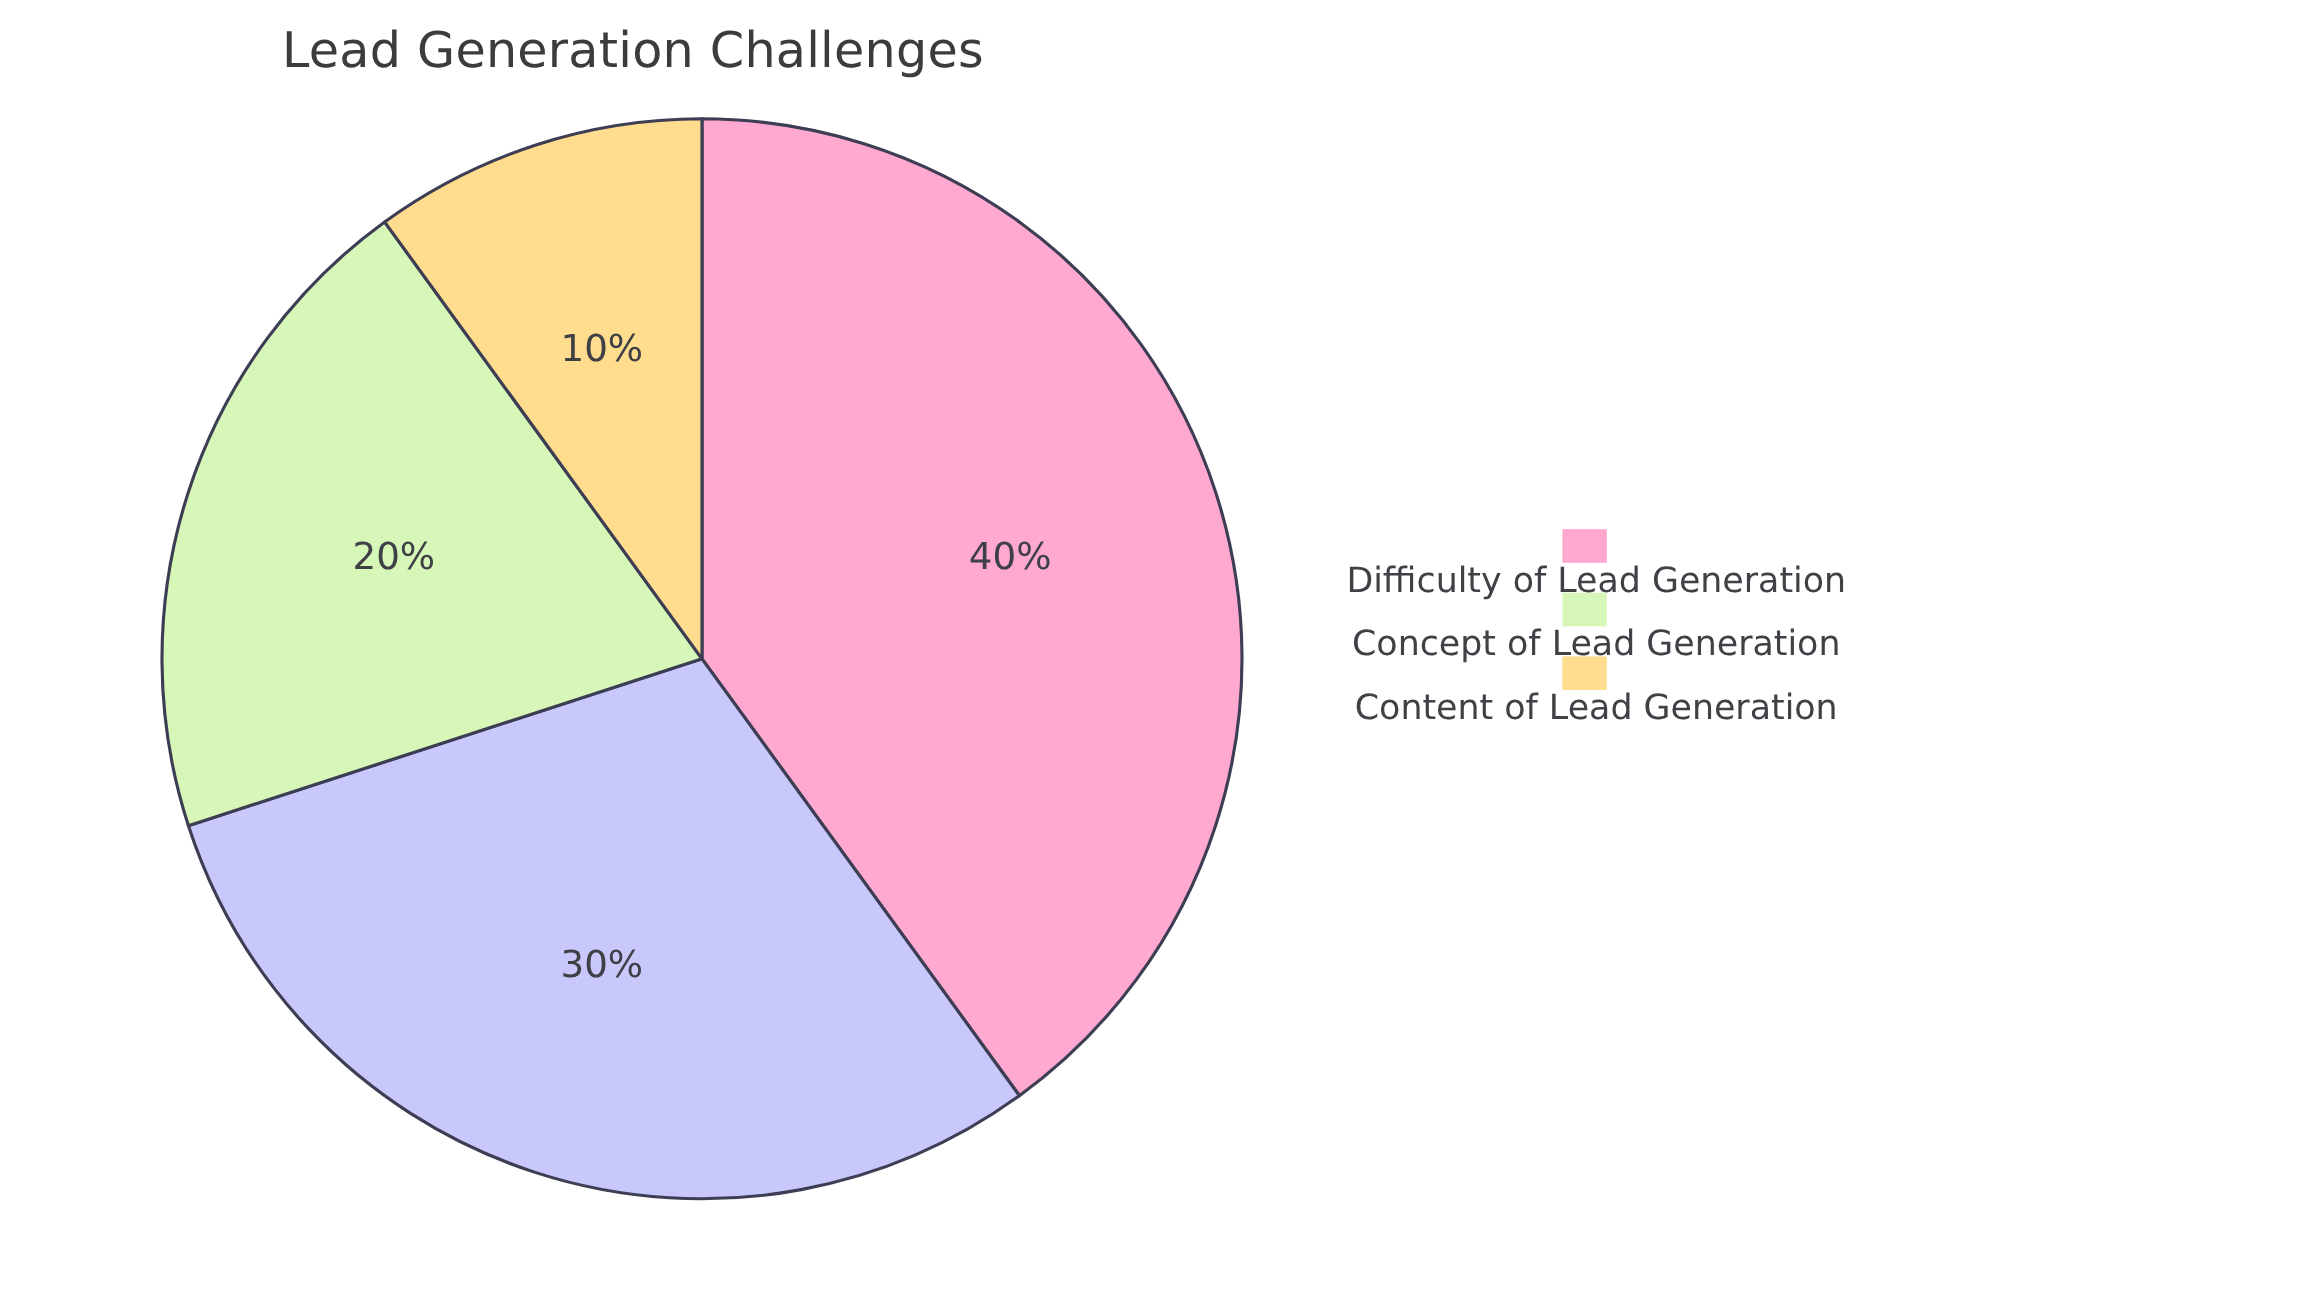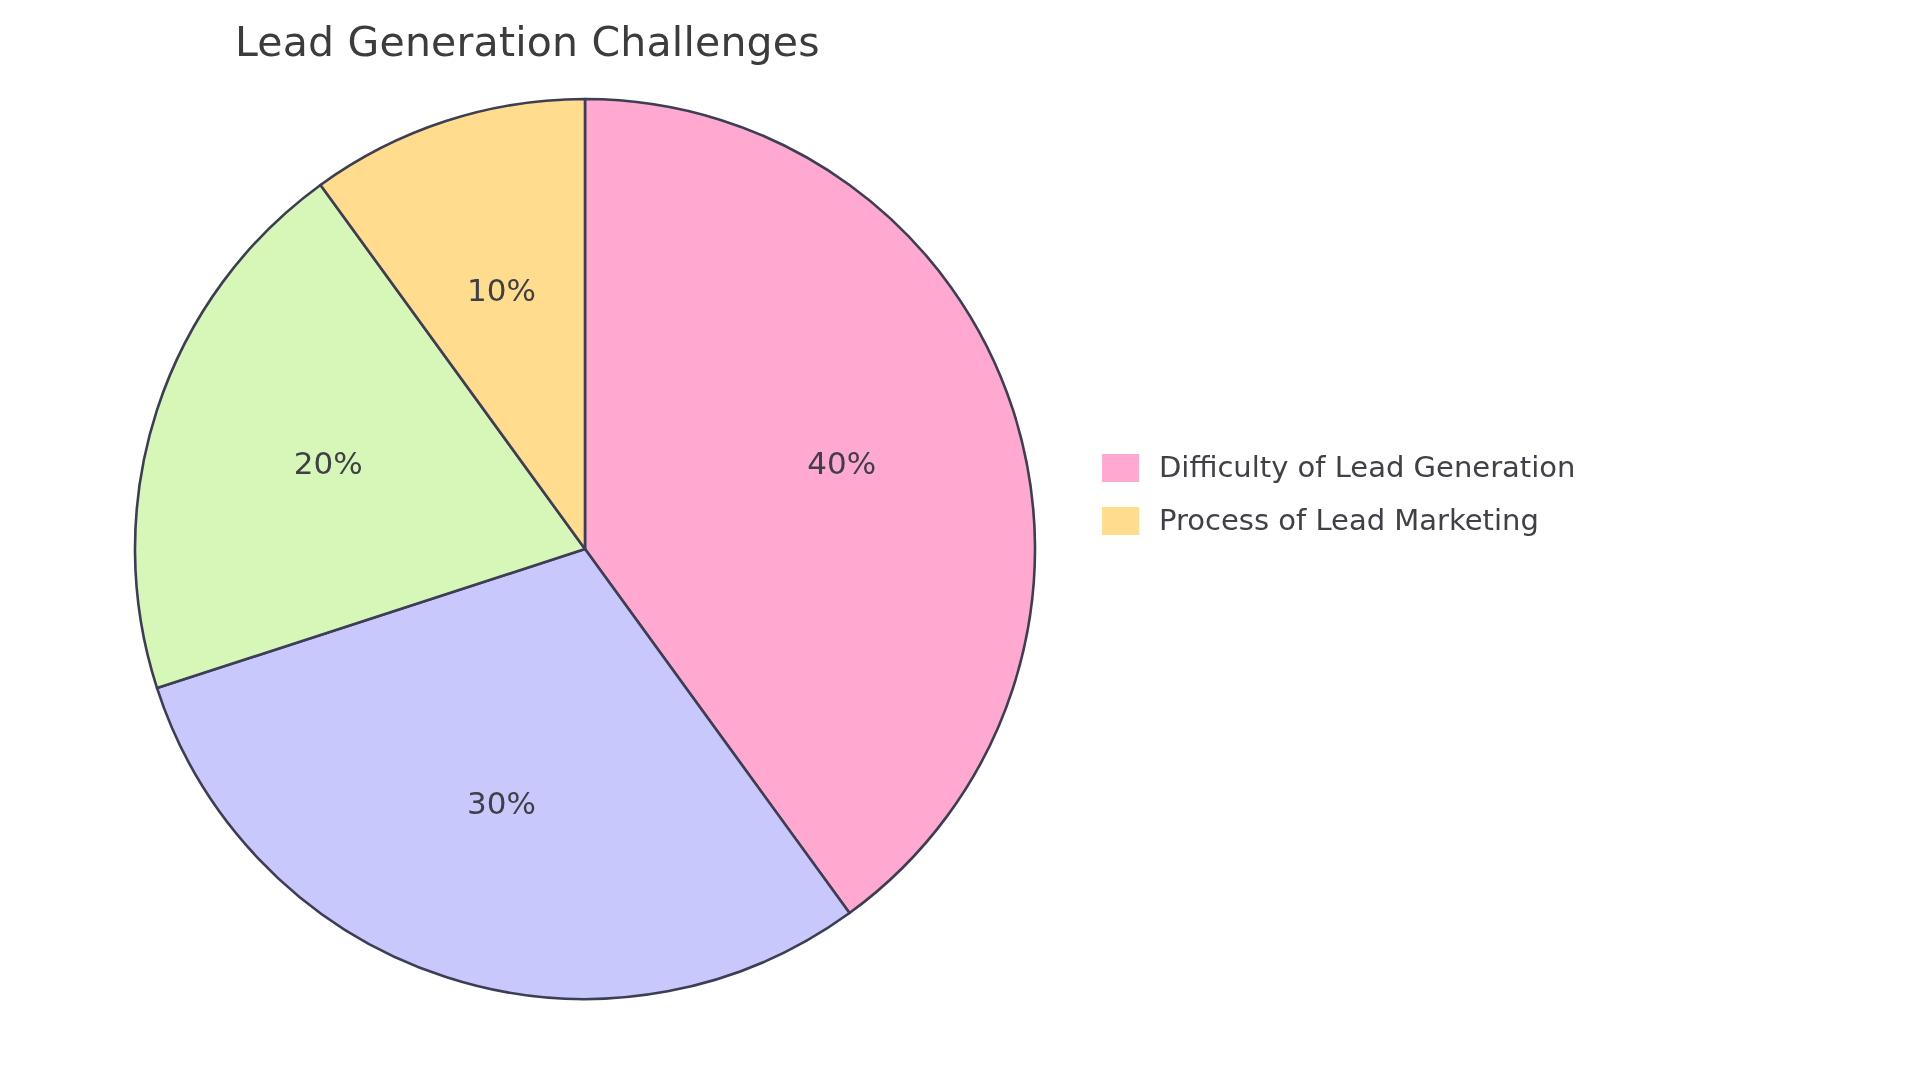--- a/index.html
+++ b/index.html
@@ -53,21 +53,21 @@
   }
   #legend {
     position: absolute;
     left: 1102px;
     top: 437px;
     display: flex;
     flex-direction: column;
   }
   .legend-row {
     display: flex;
-    flex-direction: row;
+    flex-direction: column;
     align-items: center;
     height: 53px;
   }
   .legend-swatch {
     width: 37px;
     height: 28px;
     flex: 0 0 auto;
   }
   .legend-label {
     margin-left: 20px;
@@ -99,18 +99,22 @@
         <text x="501.57" y="288.21" class="slice-label" fill="#3f3f46">10%</text>
       </g>
   </svg>
 
   <div id="legend">
       <div class="legend-row">
         <span class="legend-swatch" style="background: rgb(255, 168, 208);"></span>
         <span class="legend-label">Difficulty of Lead Generation</span>
       </div>
       <div class="legend-row">
+        <span class="legend-swatch" style="background: rgb(214, 247, 184);"></span>
+        <span class="legend-label">Concept of Lead Generation</span>
+      </div>
+      <div class="legend-row">
         <span class="legend-swatch" style="background: rgb(255, 220, 142);"></span>
-        <span class="legend-label">Process of Lead Marketing</span>
+        <span class="legend-label">Content of Lead Generation</span>
       </div>
     </div>
 
 </div>
 
 </body></html>

